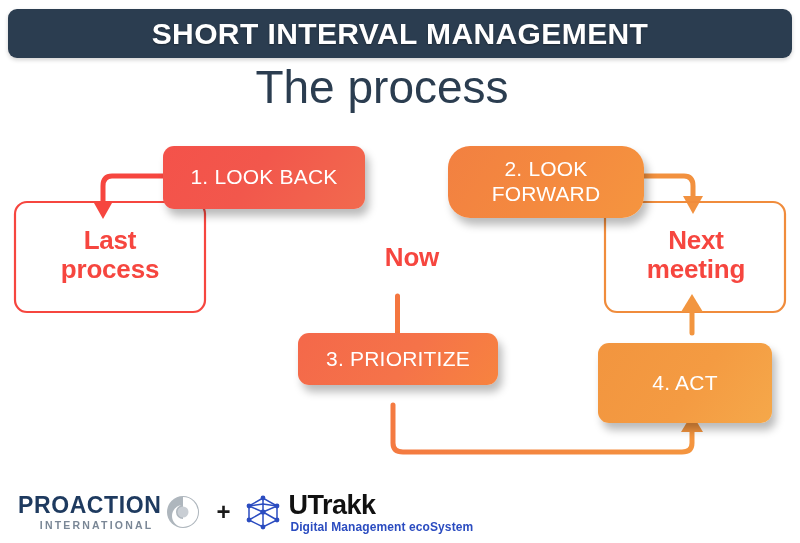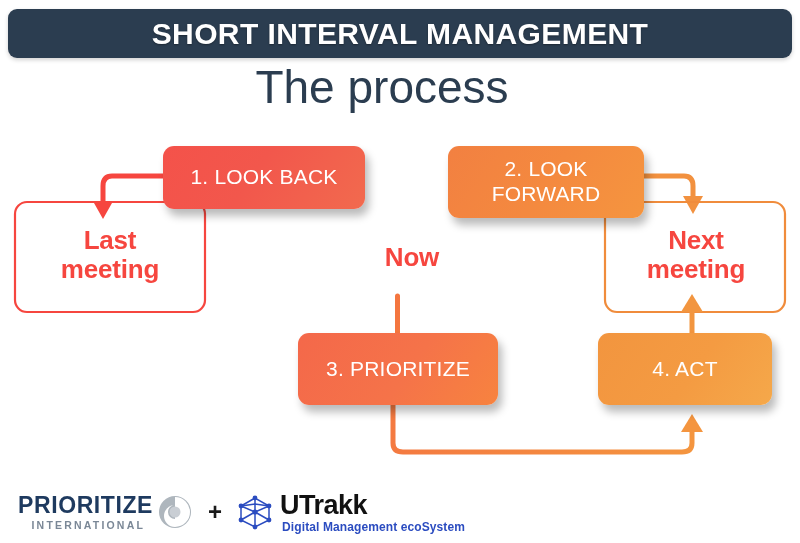--- a/index.html
+++ b/index.html
@@ -91,24 +91,24 @@
     font-weight: normal;
     line-height: 1.18;
     letter-spacing: 0.2px;
     padding: 4px 10px;
     box-shadow: 4px 7px 9px rgba(0,0,0,0.27);
     z-index: 5;
   }
   .pbox-1 { left: 163px; top: 146px; width: 202px; height: 63px;
             background: linear-gradient(125deg, #f4524a 0%, #f2574c 45%, #f26a4e 100%); }
   .pbox-2 { left: 448px; top: 146px; width: 196px; height: 72px;
-            background: linear-gradient(125deg, #f28041 0%, #f4893f 50%, #f5953f 100%); }
-  .pbox-3 { left: 298px; top: 333px; width: 200px; height: 72px;
+            background: linear-gradient(125deg, #f28041 0%, #f4893f 50%, #f5953f 100%); border-radius: 22px; }
+  .pbox-3 { left: 298px; top: 333px; width: 200px; height: 52px;
             background: linear-gradient(125deg, #f4684a 0%, #f57349 55%, #f7833f 100%); }
-  .pbox-4 { left: 598px; top: 333px; width: 174px; height: 72px;
+  .pbox-4 { left: 598px; top: 343px; width: 174px; height: 80px;
             background: linear-gradient(125deg, #f2953f 0%, #f49b42 55%, #f5a84a 100%); }
 
   
   .logos {
     position: absolute;
     left: 18px;
     top: 489px;
     height: 46px;
     display: flex;
     align-items: center;
@@ -213,21 +213,21 @@
     </g>
 
     <g>
       <line x1="692" y1="333" x2="692" y2="312" stroke="#f2953f" stroke-width="5" stroke-linecap="round"></line>
       <polygon points="692,294 681,312 703,312" fill="#f2953f"></polygon>
     </g>
   </svg>
 
   <div class="period-label label-last">
     <span style="white-space:pre-line">Last
-meeting</span>
+process</span>
   </div>
   <div class="period-label label-now">
     <span style="white-space:pre-line">Now</span>
   </div>
   <div class="period-label label-next">
     <span style="white-space:pre-line">Next
 meeting</span>
   </div>
 
   <div class="pbox pbox-1">
@@ -240,21 +240,21 @@
     <span>3. PRIORITIZE</span>
   </div>
   <div class="pbox pbox-4">
     <span>4. ACT</span>
   </div>
 
   <div class="logos">
 
     <div class="proaction-block">
       <div class="proaction-text">
-        <div class="proaction-main">PRIORITIZE</div>
+        <div class="proaction-main">PROACTION</div>
         <div class="proaction-sub">INTERNATIONAL</div>
       </div>
       <svg class="proaction-mark" width="34" height="34" viewBox="0 0 34 34">
         <circle cx="17" cy="17" r="16" fill="#aeb6bd"></circle>
         <path d="M17 2 A15 15 0 0 1 17 32 A11 11 0 0 1 17 10 A7 7 0 0 0 17 24" fill="#ffffff"></path>
         <circle cx="17" cy="17" r="5.5" fill="#c9ced4"></circle>
       </svg>
     </div>
 
     <div class="plus-sign">+</div>

